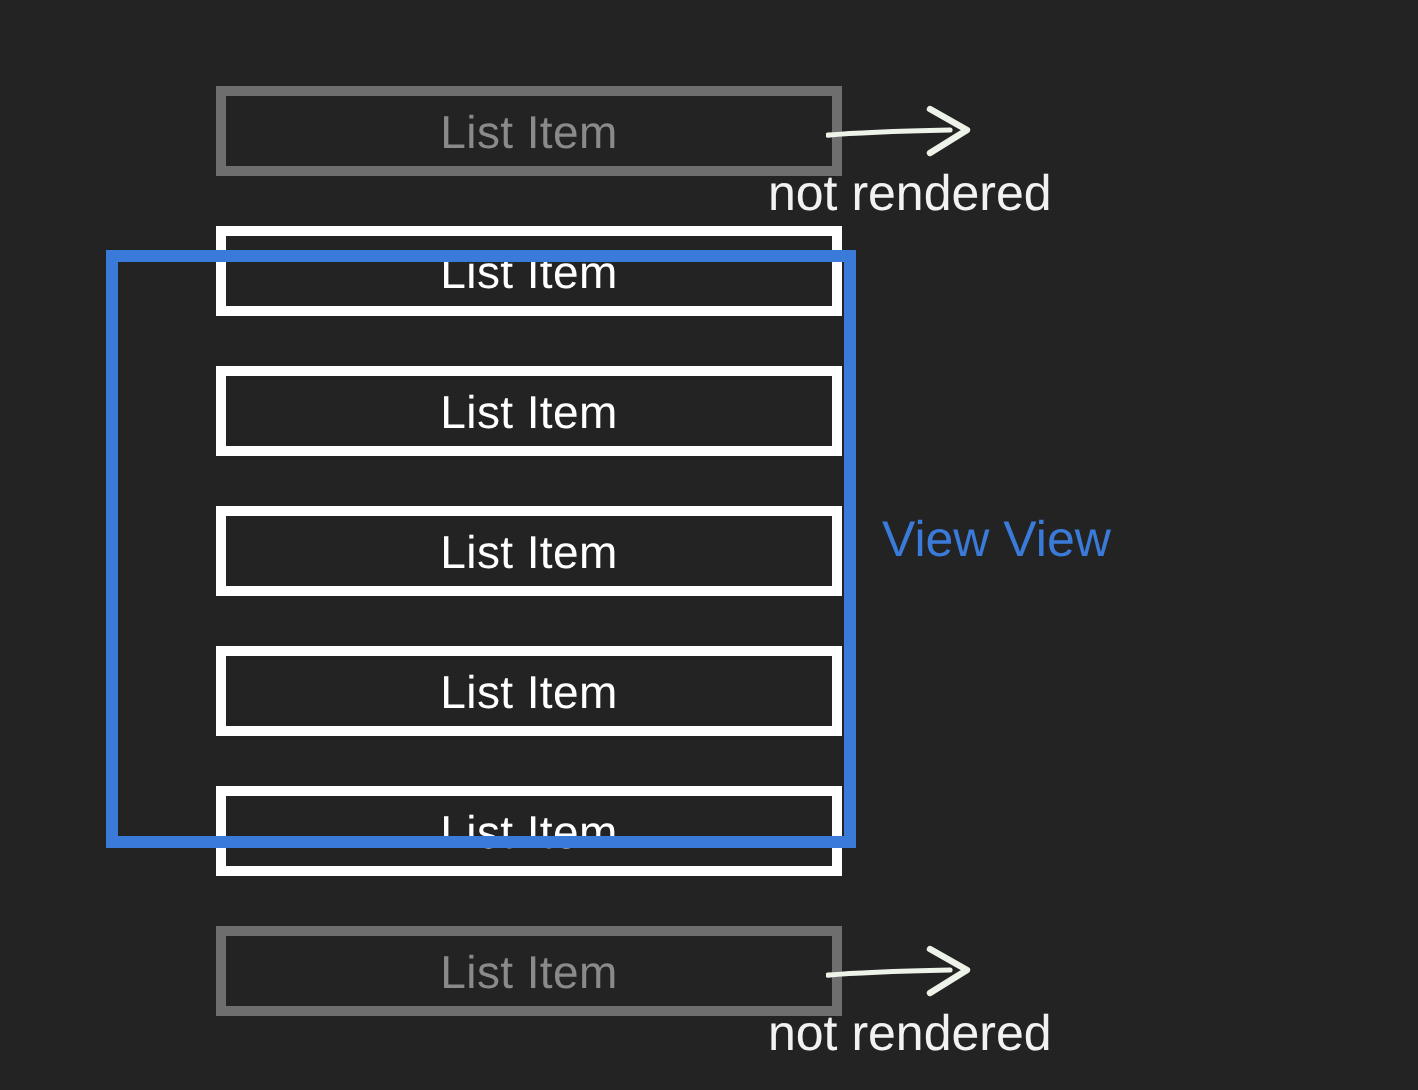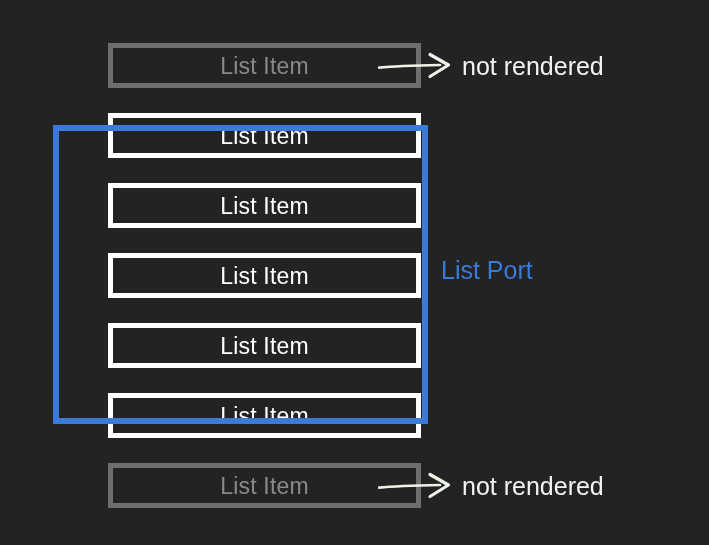--- a/index.html
+++ b/index.html
@@ -69,20 +69,21 @@
     z-index: 6;
     white-space: nowrap;
   }
 
   
   .annotation {
     position: absolute;
     z-index: 4;
     display: flex;
     align-items: center;
+    flex-direction: column;
   }
   .annotation .arrow-icon {
     display: block;
     width: 78px;
     height: 34px;
     flex: 0 0 auto;
   }
   .annotation .annotation-label {
     color: #f2f2f2;
     font-size: 25px;
@@ -113,21 +114,21 @@
     <span>List Item</span>
   </div>
   <div class="list-item rendered" style="top: 393px;">
     <span>List Item</span>
   </div>
   <div class="list-item ghost" style="top: 463px;">
     <span>List Item</span>
   </div>
 
   <div id="viewport-box"></div>
-  <div id="viewport-label">List Port</div>
+  <div id="viewport-label">View View</div>
 
   <div class="annotation" id="annotation-top">
     <svg class="arrow-icon" viewBox="0 0 78 34">
       <path d="M1,18.6 C14,17.4 34,16.6 62,16.0" stroke="#eef3ea" stroke-width="2.6" fill="none" stroke-linecap="round"></path>
       <path d="M52,5.5 L70.5,16.0 L52,27.5" stroke="#eef3ea" stroke-width="3.2" fill="none" stroke-linecap="round" stroke-linejoin="round"></path>
     </svg>
     <span class="annotation-label">not rendered</span>
   </div>
 
   <div class="annotation" id="annotation-bottom">

